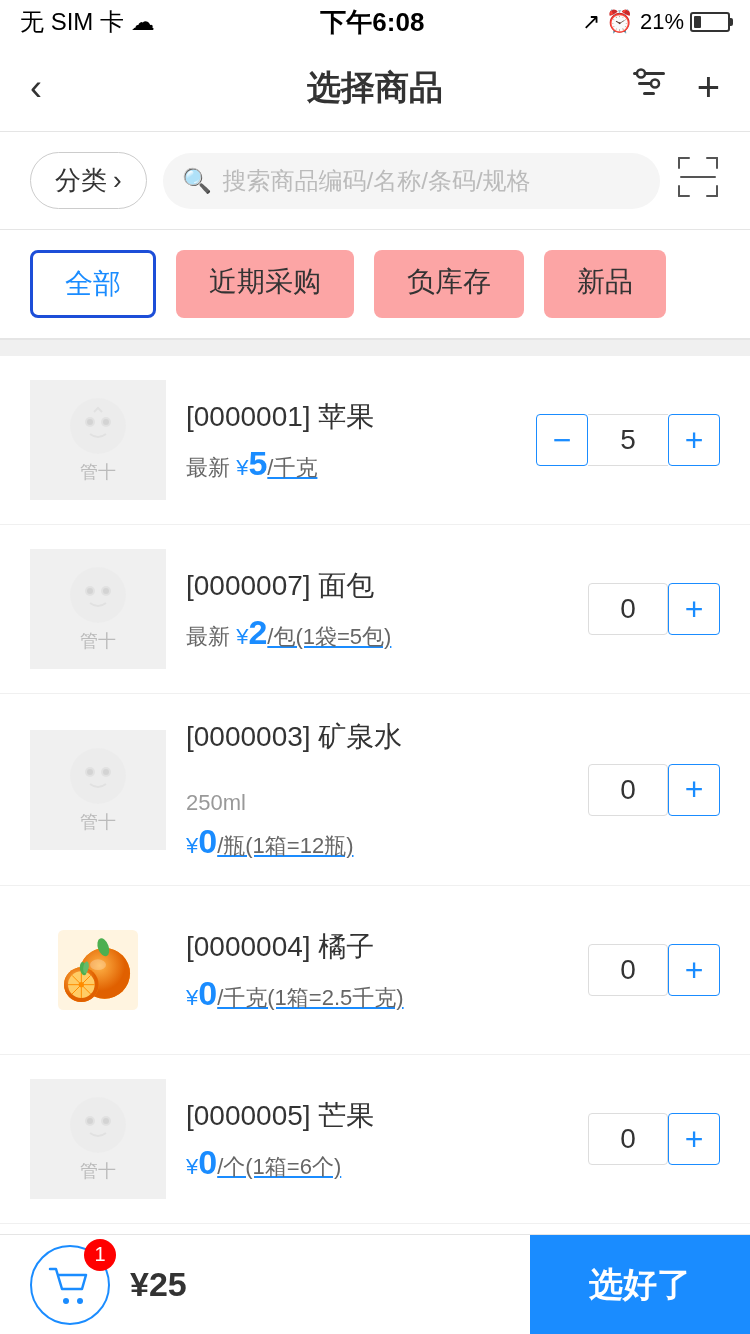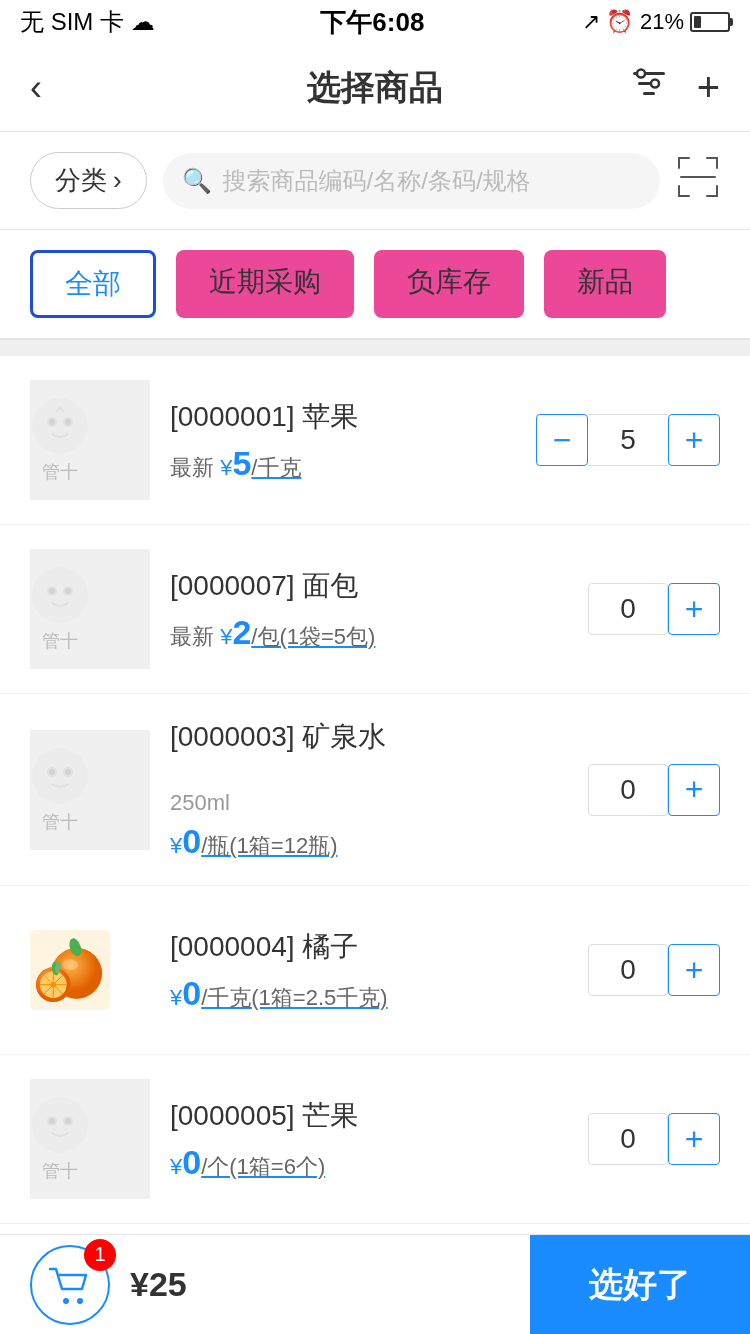--- a/index.html
+++ b/index.html
@@ -127,42 +127,42 @@
       border-radius: 8px;
       font-size: 28px;
       cursor: pointer;
       border: 1px solid transparent;
     }
     .tab-item.active {
       color: #1a8cff;
       border: 3px solid #1d4ed8;
       background: #fff;
     }
-    .tab-item.inactive { color: #333; background: #ec4899; }
+    .tab-item.inactive { color: #333; background: #fca5a5; }
 
     
     .divider { height: 16px; background: #f0f0f0; }
 
     
     .product-list { background: #fff; }
     .product-item {
       display: flex;
       align-items: center;
       padding: 24px 30px;
       border-bottom: 1px solid #f0f0f0;
       gap: 20px;
     }
     .product-image {
-      width: 120px;
+      width: 136px;
       height: 120px;
       border-radius: 0;
       background: #f0f0f0;
       display: flex;
       align-items: center;
-      justify-content: flex-start;
+      justify-content: center;
       flex-shrink: 0;
       overflow: hidden;
     }
     .product-image svg { width: 80px; height: 80px; }
     .product-info { flex: 1; }
     .product-name { font-size: 28px; color: #333; margin-bottom: 8px; font-weight: 500; }
     .product-spec { font-size: 22px; color: #999; margin-bottom: 6px; margin-top: 34px; }
     .product-price { font-size: 24px; color: #333; }
     .price-label { font-size: 22px; color: #666; }
     .price-unit { font-size: 22px; color: #666; text-decoration: underline; text-decoration-color: #1a8cff; }

